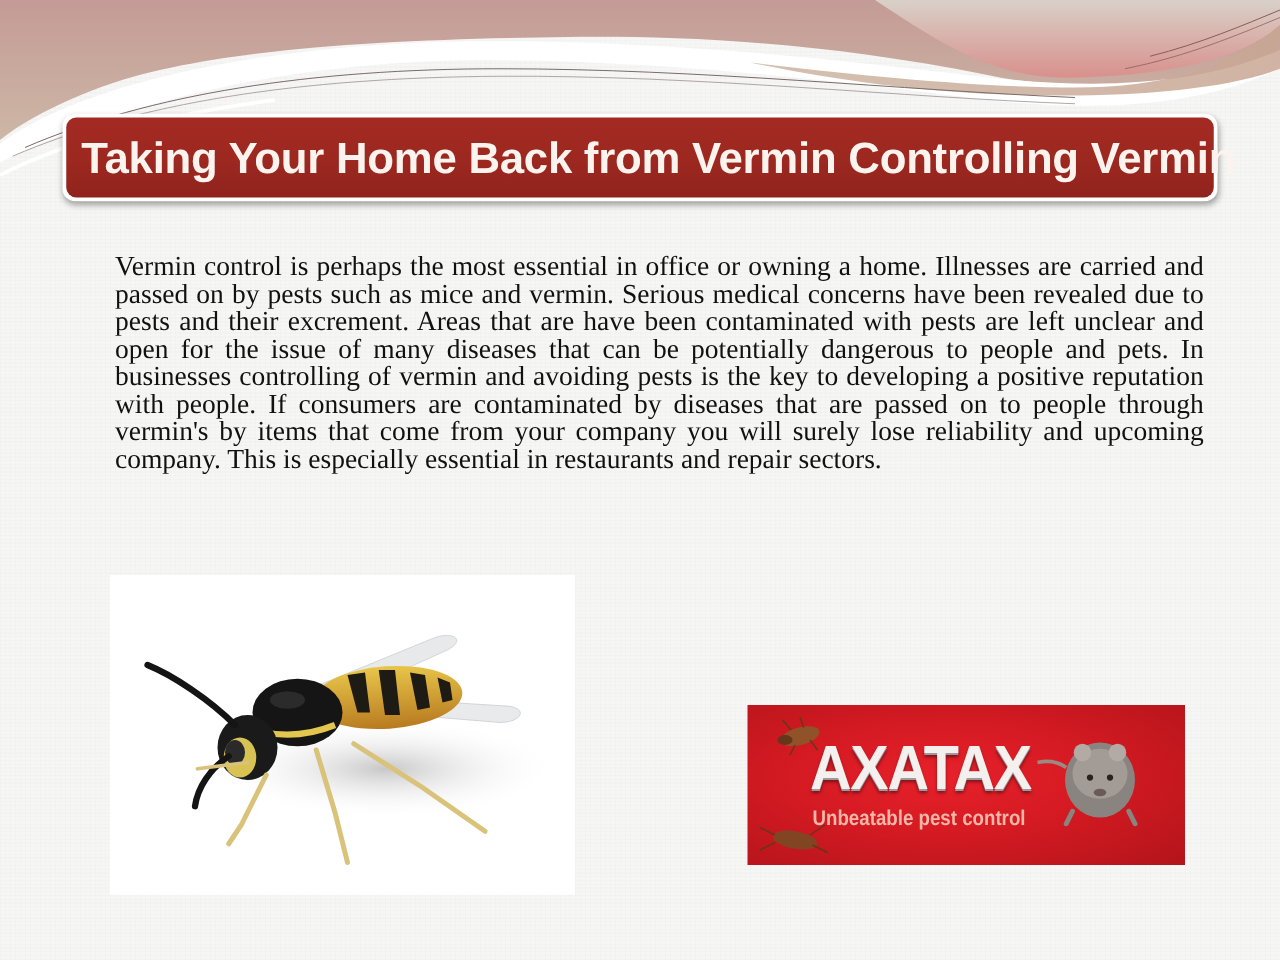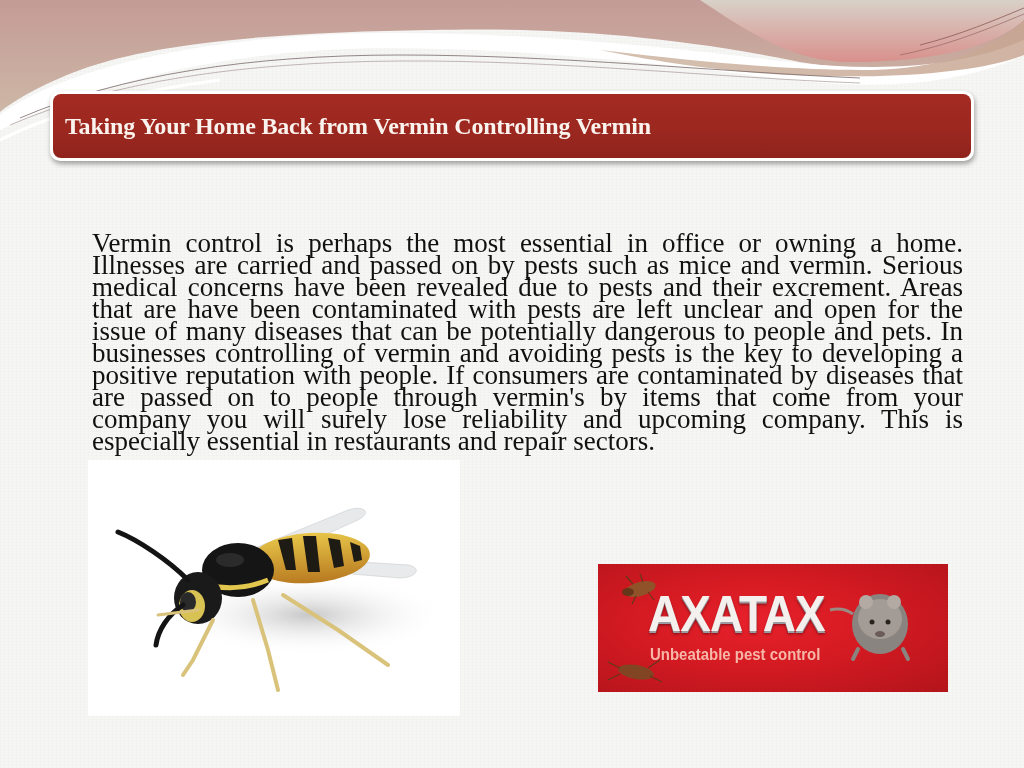--- a/index.html
+++ b/index.html
@@ -28,33 +28,33 @@
   }
   .title-inner {
     width: 100%; height: 100%;
     background: linear-gradient(180deg, #a32a22 0%, #9c2820 55%, #8f231c 100%);
     border-radius: 8px;
     display: flex; align-items: center;
     padding-left: 12px;
   }
   .title-text {
     color: #fbf3ee;
-    font-family: Liberation Serif, serif;
-    font-size: 24px;
+    font-family: Liberation Sans, sans-serif;
+    font-size: 35px;
     line-height: 1;
     letter-spacing: -0.2px;
     white-space: nowrap;
   }
 
   .body-text {
     position: absolute;
-    left: 92px; top: 232px;
+    left: 92px; top: 202px;
     width: 871px;
     font-family: "Liberation Serif", "DejaVu Serif", serif;
-    font-size: 27px;
+    font-size: 22px;
     line-height: 22px;
     color: #111111;
     text-align: justify;
     text-align-last: left;
     hyphens: none;
   }
 
   .wasp-box {
     position: absolute;
     left: 88px; top: 460px;

